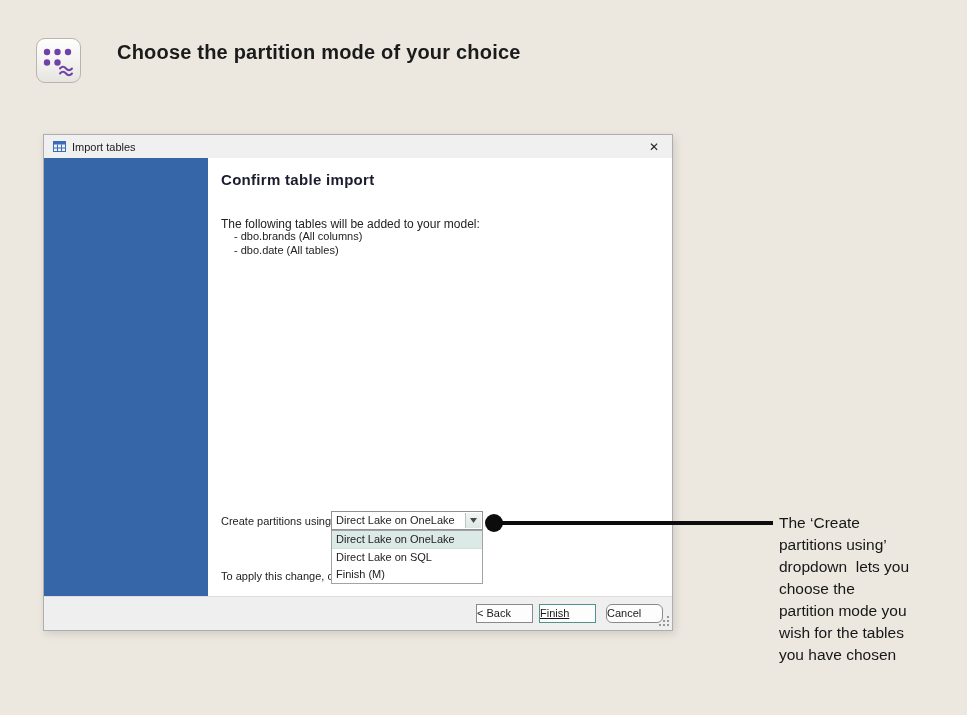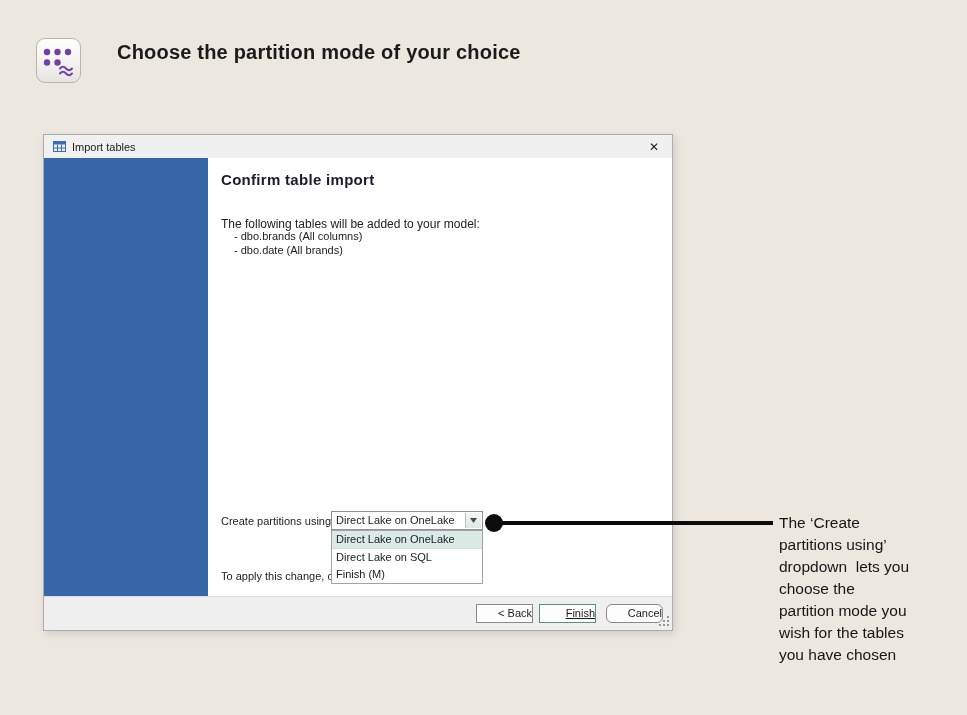--- a/index.html
+++ b/index.html
@@ -170,21 +170,21 @@
   }
   .footer-btn {
     position: absolute;
     top: 7px;
     width: 57px; height: 19px;
     background: #fdfdfd;
     border: 1px solid #8a8a8a;
     box-sizing: border-box;
     font-size: 11px;
     color: #1a1a1a;
-    text-align: right;
+    text-align: left;
     line-height: 17px;
   }
   .btn-back   { left: 432px; }
   .btn-finish { left: 495px; border: 1px solid #4f9486; box-shadow: inset 0 0 0 1px #ffffff; text-decoration: underline; }
   .btn-cancel { left: 562px; border-radius: 6px; }
   .resize-grip {
     position: absolute;
     right: 3px; bottom: 3px;
     width: 11px; height: 11px;
   }
@@ -258,21 +258,21 @@
 
   <div class="dialog-body">
     <div class="sidebar"></div>
 
     <div class="content">
       <div class="content-heading">Confirm table import</div>
       <div class="intro-text">The following tables will be added to your model:</div>
 
       <div class="table-list">
         <div>- dbo.brands (All columns)</div>
-        <div>- dbo.date (All brands)</div>
+        <div>- dbo.date (All tables)</div>
       </div>
 
       <div class="partition-label">Create partitions using:</div>
 
       <div class="combobox">
         <span class="combobox-value">Direct Lake on OneLake</span>
         <span class="combobox-arrow">
           <svg width="7" height="5" viewBox="0 0 7 5">
             <path d="M0 0 L7 0 L3.5 5 Z" fill="#4a4a4a"></path>
           </svg>

